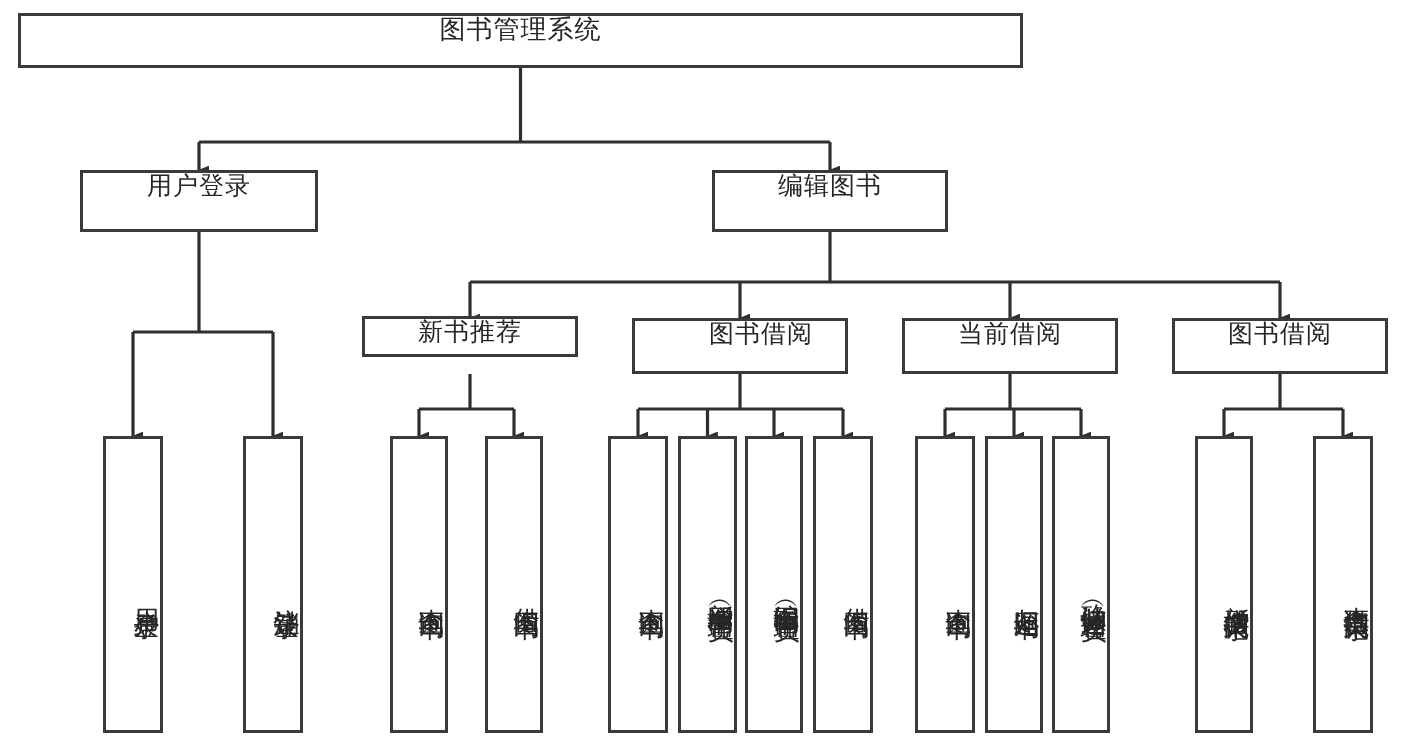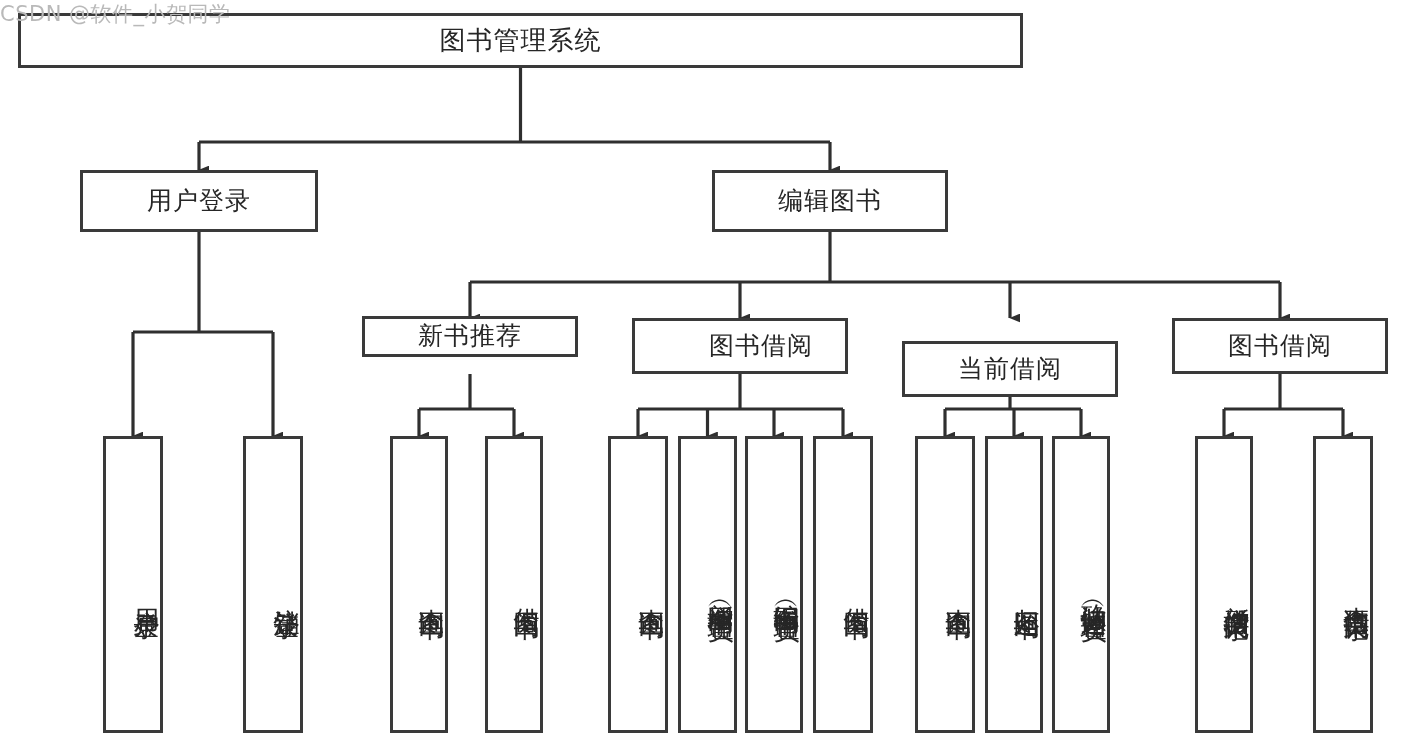--- a/index.html
+++ b/index.html
@@ -25,21 +25,21 @@
     width: 1405px;
     height: 747px;
     pointer-events: none;
   }
   .node {
     position: absolute;
     box-sizing: border-box;
     background: #ffffff;
     border: 3px solid #3a3a3a;
     display: flex;
-    align-items: center;
+    align-items: flex-start;
     justify-content: center;
     color: #262626;
     line-height: 1.05;
   }
   .node.horiz {
     font-size: 25px;
     letter-spacing: 1px;
   }
   .node.horiz.root {
     font-size: 26px;
@@ -124,21 +124,21 @@
       </div>
       <div class="node horiz" style="left: 712px; top: 170px; width: 236px; height: 62px;">
         <span>编辑图书</span>
       </div>
       <div class="node horiz" style="left: 362px; top: 316px; width: 216px; height: 41px;">
         <span>新书推荐</span>
       </div>
       <div class="node horiz" style="left: 632px; top: 318px; width: 216px; height: 56px; padding-left: 42px;">
         <span>图书借阅</span>
       </div>
-      <div class="node horiz" style="left: 902px; top: 318px; width: 216px; height: 56px; margin-top: 23px;">
+      <div class="node horiz" style="left: 902px; top: 318px; width: 216px; height: 56px;">
         <span>当前借阅</span>
       </div>
       <div class="node horiz" style="left: 1172px; top: 318px; width: 216px; height: 56px;">
         <span>图书借阅</span>
       </div>
       <div class="node vert" style="left: 103px; top: 436px; width: 60px; height: 297px;">
         <span class="vlabel">用户登录</span>
       </div>
       <div class="node vert" style="left: 243px; top: 436px; width: 60px; height: 297px;">
         <span class="vlabel">注销登录</span>
@@ -171,14 +171,13 @@
         <span class="vlabel">确认归还（管理员）</span>
       </div>
       <div class="node vert" style="left: 1195px; top: 436px; width: 58px; height: 297px;">
         <span class="vlabel">新增借阅记录</span>
       </div>
       <div class="node vert" style="left: 1313px; top: 436px; width: 60px; height: 297px;">
         <span class="vlabel">查询借阅记录</span>
       </div>
     </div>
 
-  <div class="watermark">CSDN @软件_小贺同学</div>
 </div>
 
 </body></html>

